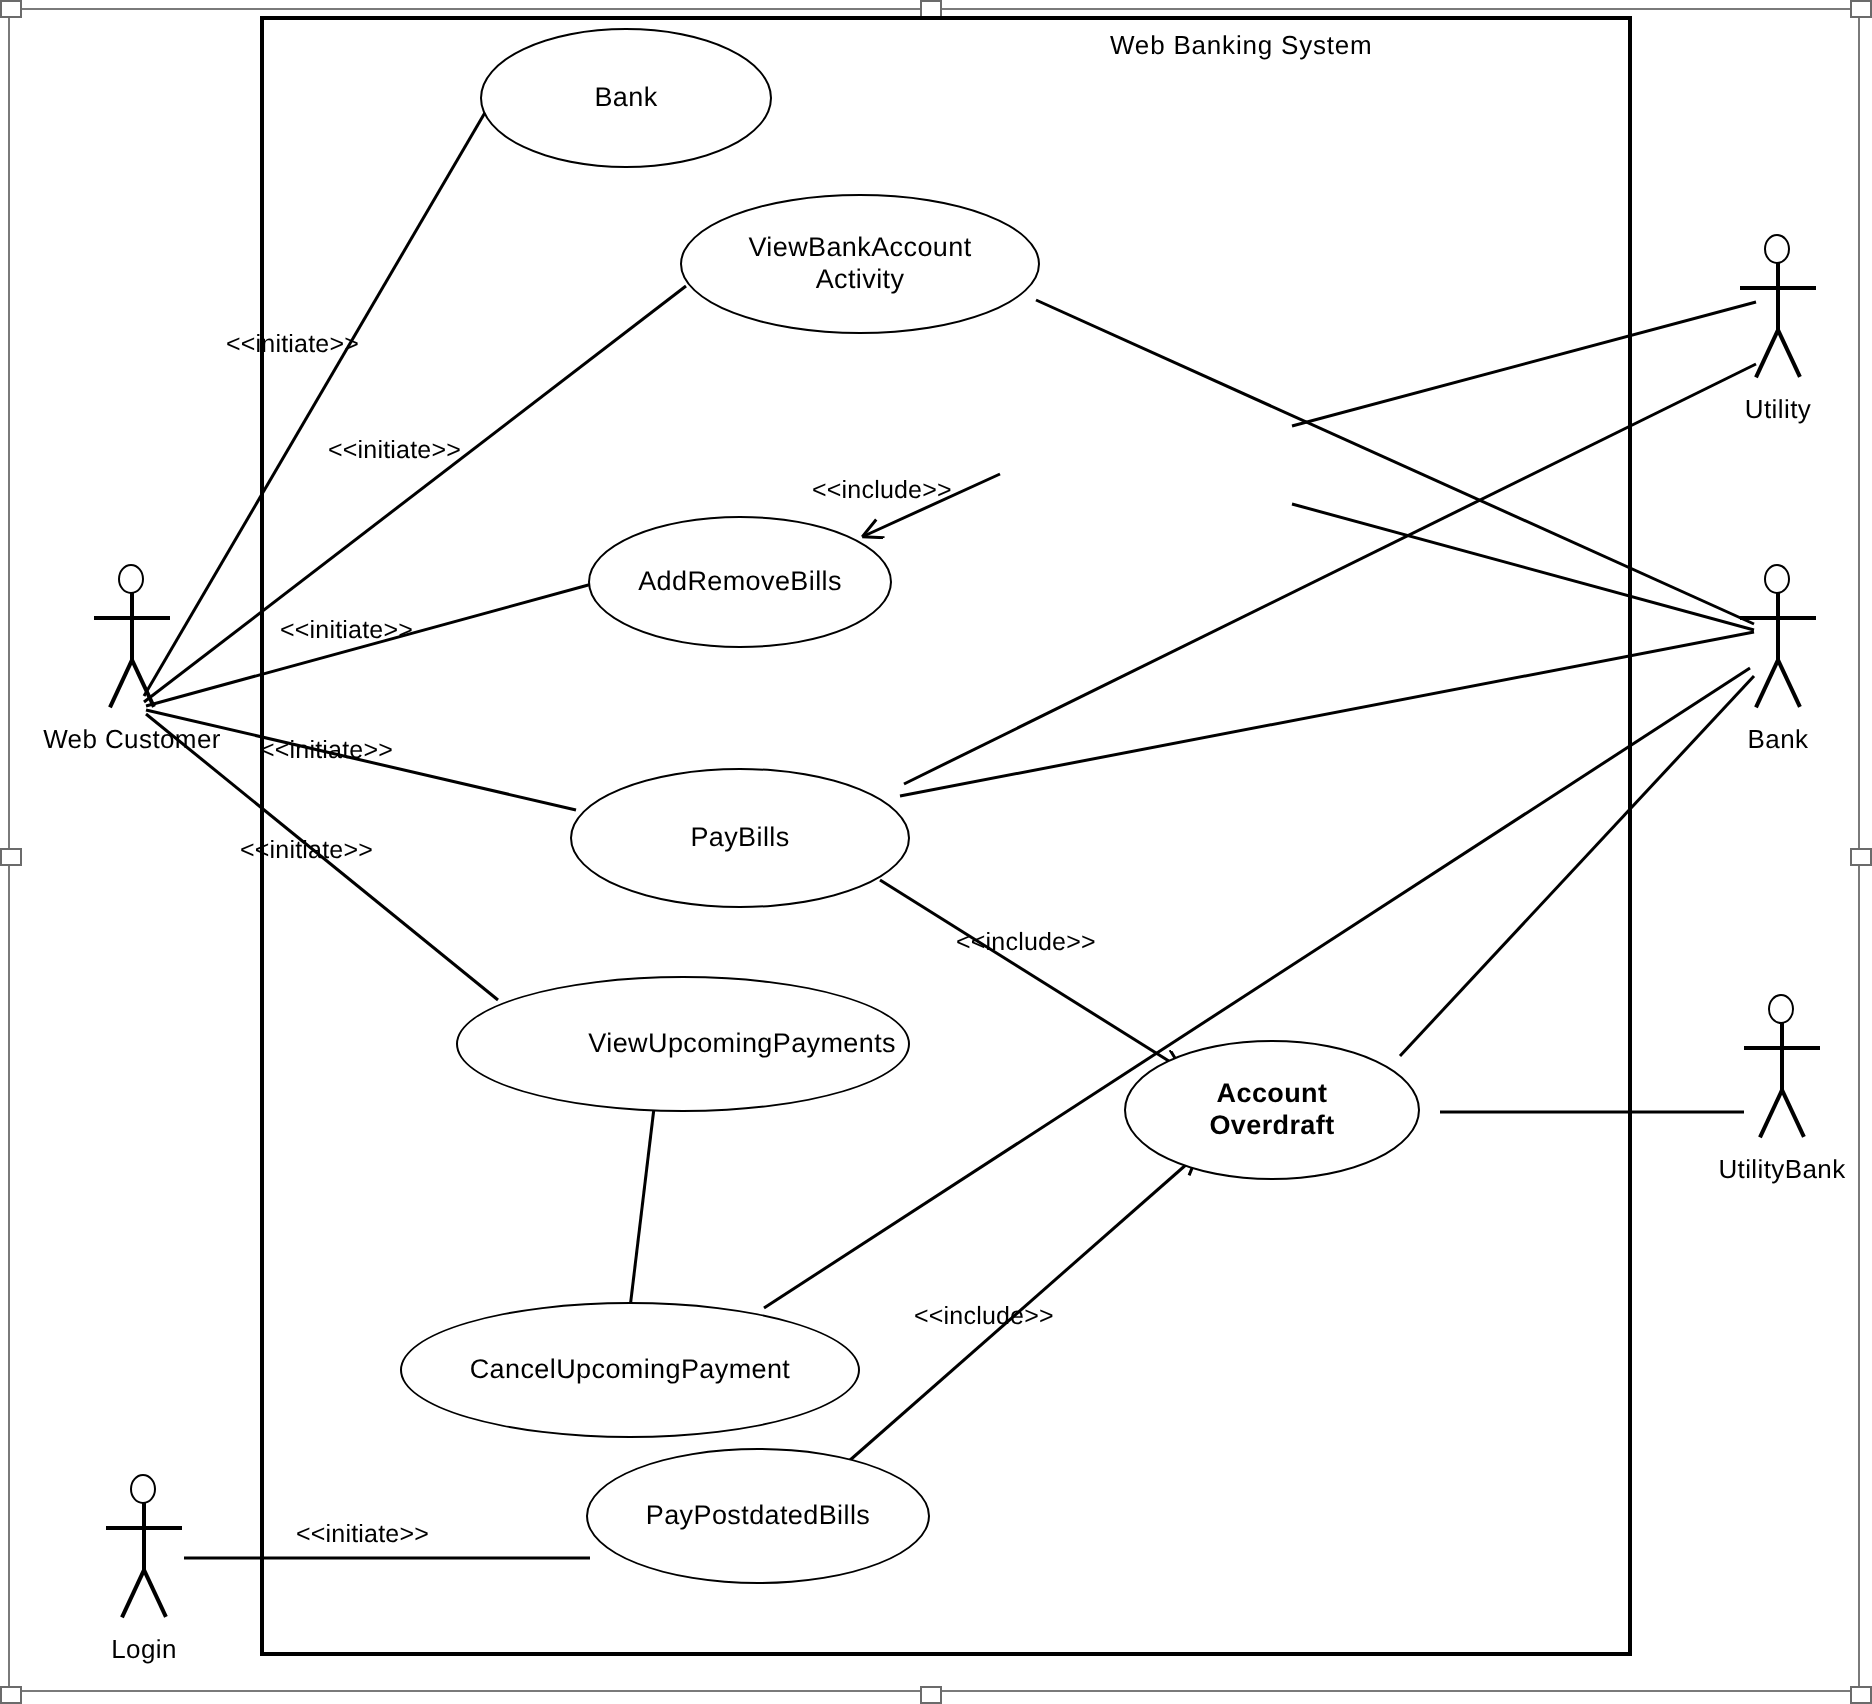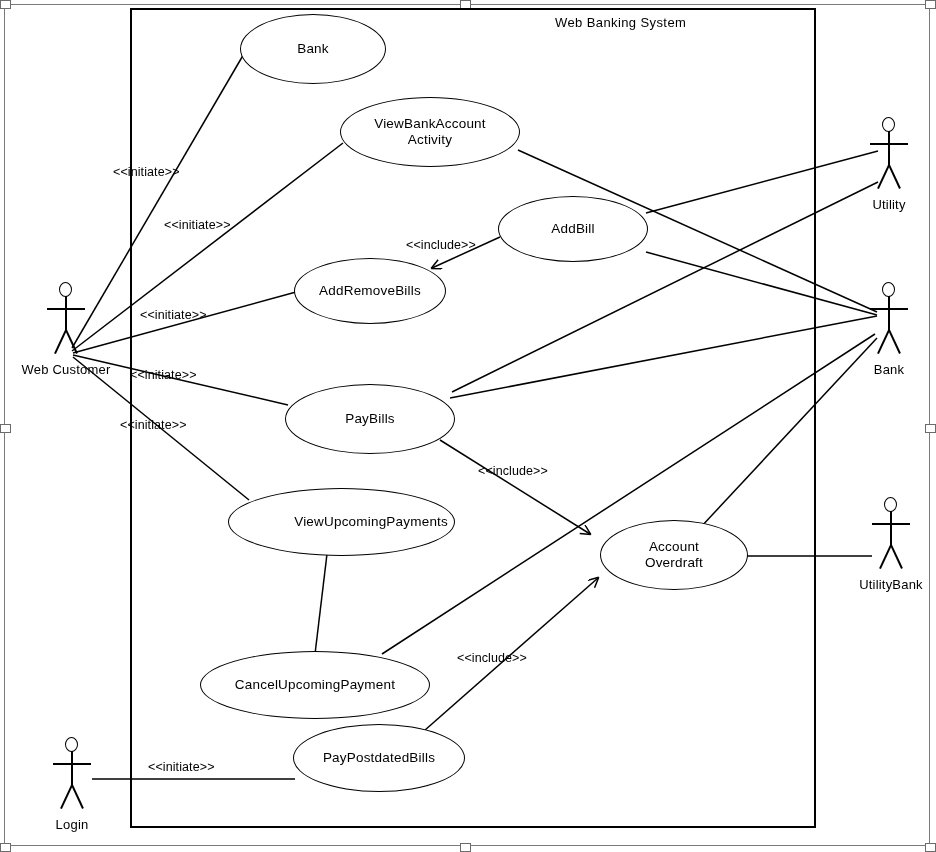--- a/index.html
+++ b/index.html
@@ -209,37 +209,34 @@
     <span>Bank</span>
   </div>
 
   <div class="usecase" style="left:340px; top:97px; width:180px; height:70px;">
     <div>
       <span>ViewBankAccount</span>
       <span>Activity</span>
     </div>
   </div>
 
-  <div class="usecase" style="left:498px; top:196px; width:150px; height:66px;">
-    <span>AddBill</span>
-  </div>
 
   <div class="usecase" style="left:294px; top:258px; width:152px; height:66px;">
     <span>AddRemoveBills</span>
   </div>
 
   <div class="usecase" style="left:285px; top:384px; width:170px; height:70px;justify-content:center;">
     <span>PayBills</span>
   </div>
 
   <div class="usecase" style="left:228px; top:488px; width:227px; height:68px;justify-content:flex-end;">
     <span>ViewUpcomingPayments</span>
   </div>
 
-  <div class="usecase" style="left:600px; top:520px; width:148px; height:70px;">
+  <div class="usecase" style="left:562px; top:520px; width:148px; height:70px;font-weight:bold;">
     <div>
       <span>Account</span>
       <span>Overdraft</span>
     </div>
   </div>
 
   <div class="usecase" style="left:200px; top:651px; width:230px; height:68px;">
     <span>CancelUpcomingPayment</span>
   </div>
 

